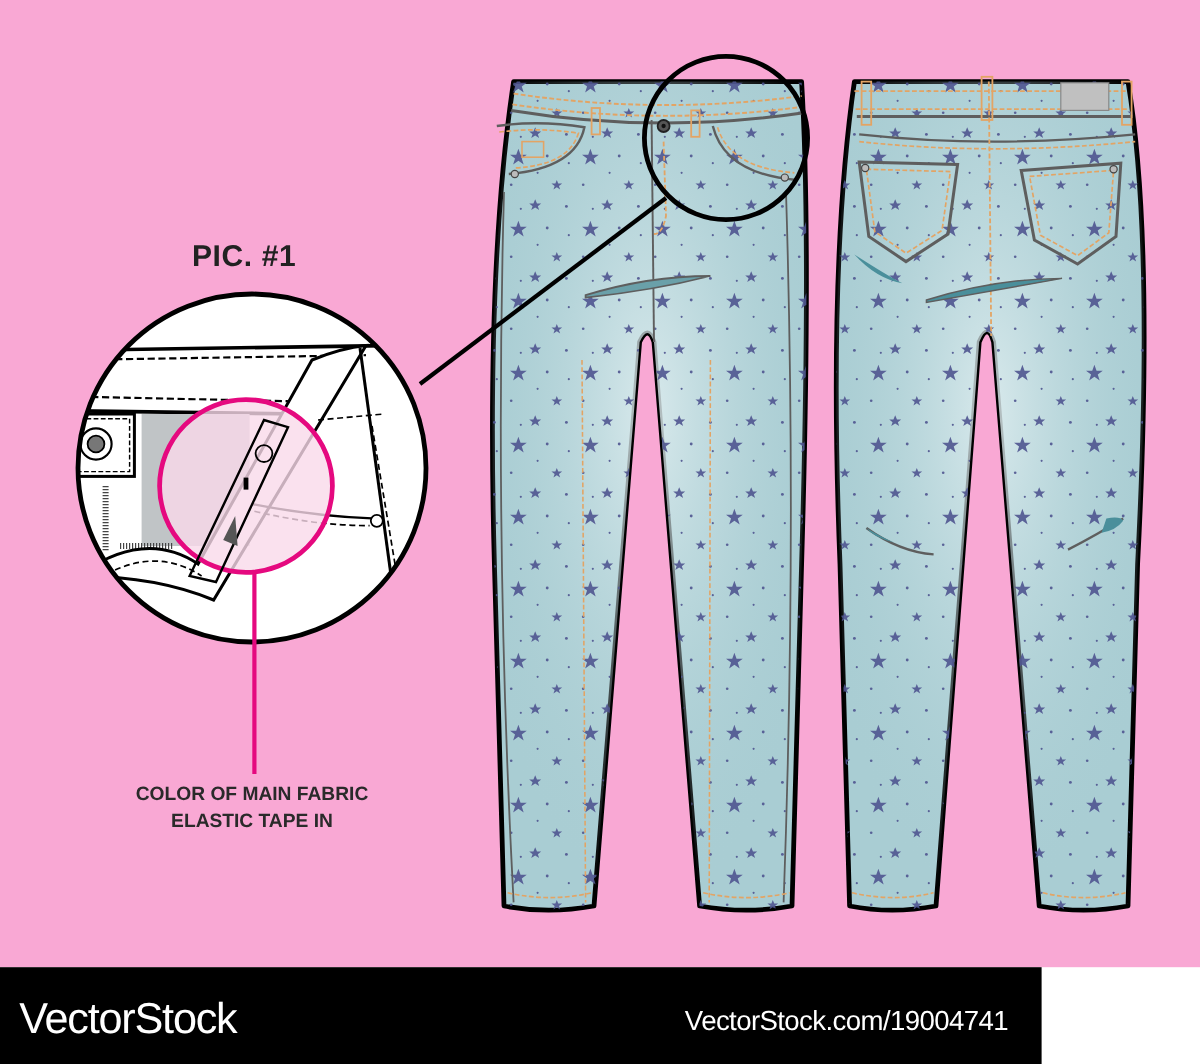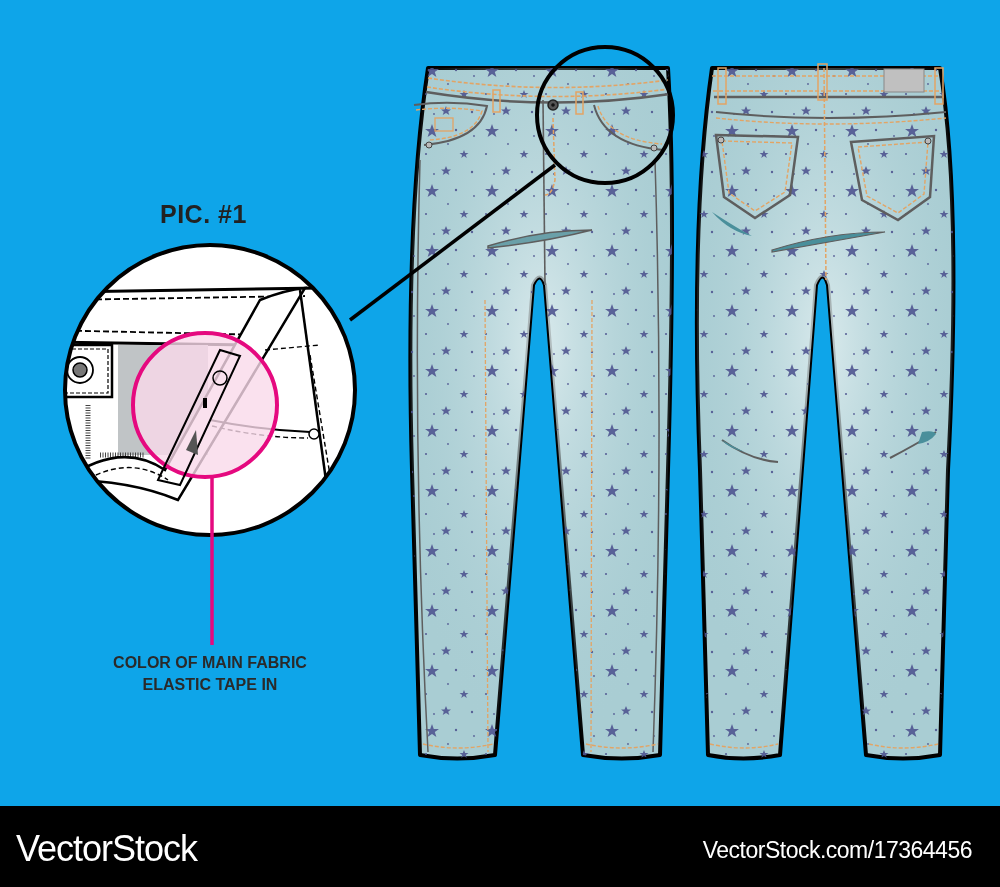--- a/index.html
+++ b/index.html
@@ -1,22 +1,22 @@
 <!DOCTYPE html>
 <html><head>
 <meta charset="utf-8">
 <style>
   html, body { margin: 0; padding: 0; }
   body { width: 1000px; height: 887px; background: #ffffff; position: relative; overflow: hidden; font-family: "Liberation Sans", sans-serif; }
-  .canvas { position: absolute; left: 0; top: 0; width: 1000px; height: 806px; background: #0ea5e9; }
+  .canvas { position: absolute; left: 0; top: 0; width: 1000px; height: 806px; background: #f9a8d4; }
   .pic-label { position: absolute; left: 160px; top: 200px; font-weight: bold; font-size: 25px; color: #222222; letter-spacing: 0.5px; }
   .callout { position: absolute; left: 60px; top: 652px; width: 300px; text-align: center; font-weight: bold; font-size: 16px; line-height: 22px; color: #2a2a2a; }
   .callout div { white-space: nowrap; }
   svg.art { position: absolute; left: 0; top: 0; }
-  .footer { position: absolute; left: 0; top: 806px; width: 1000px; height: 81px; background: #000000; }
+  .footer { position: absolute; left: 0; top: 806px; width: 868px; height: 81px; background: #000000; }
   .brand { position: absolute; left: 16px; top: 22px; color: #ffffff; font-size: 36px; letter-spacing: -1px; }
   .ref { position: absolute; right: 28px; top: 31px; color: #ffffff; font-size: 23px; letter-spacing: -0.5px; }
 </style>
 </head>
 <body>
 
 <div class="canvas">
 
   <svg class="art" width="1000" height="806" viewBox="0 0 1000 806">
     <defs>
@@ -167,14 +167,14 @@
   <div class="pic-label">PIC. #1</div>
 
   <div class="callout">
     <div>COLOR OF MAIN FABRIC</div>
     <div>ELASTIC TAPE IN</div>
   </div>
 </div>
 
 <div class="footer">
   <div class="brand">VectorStock</div>
-  <div class="ref">VectorStock.com/17364456</div>
+  <div class="ref">VectorStock.com/19004741</div>
 </div>
 
 </body></html>

